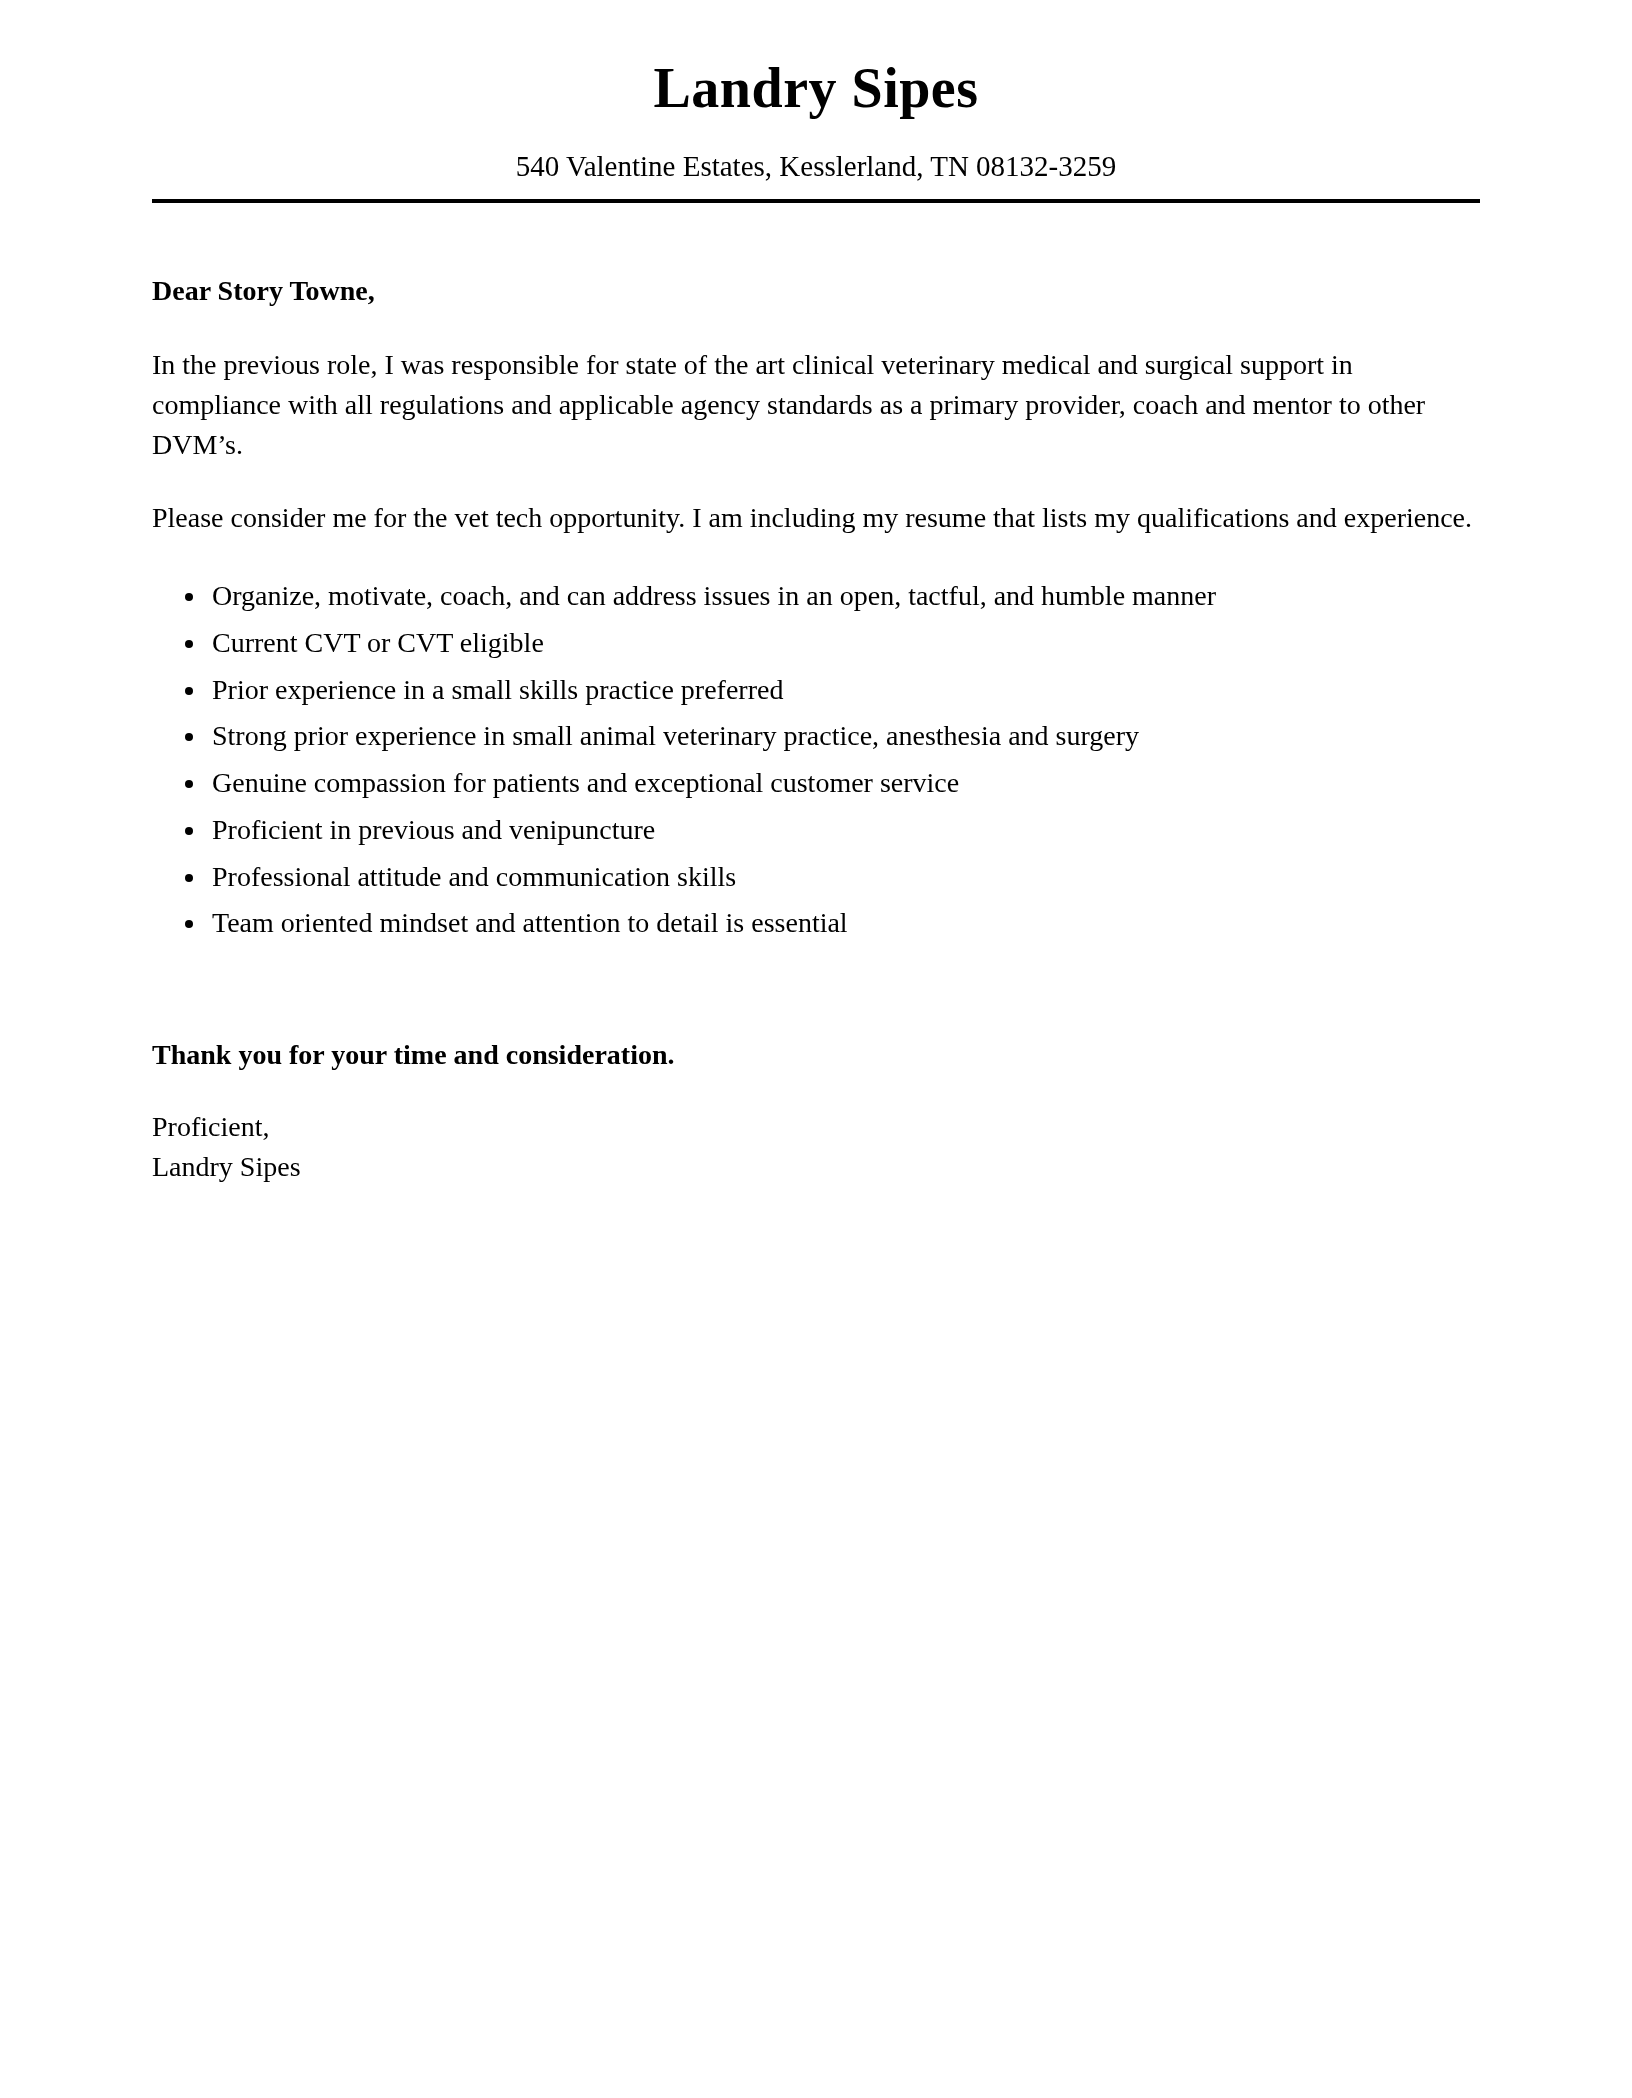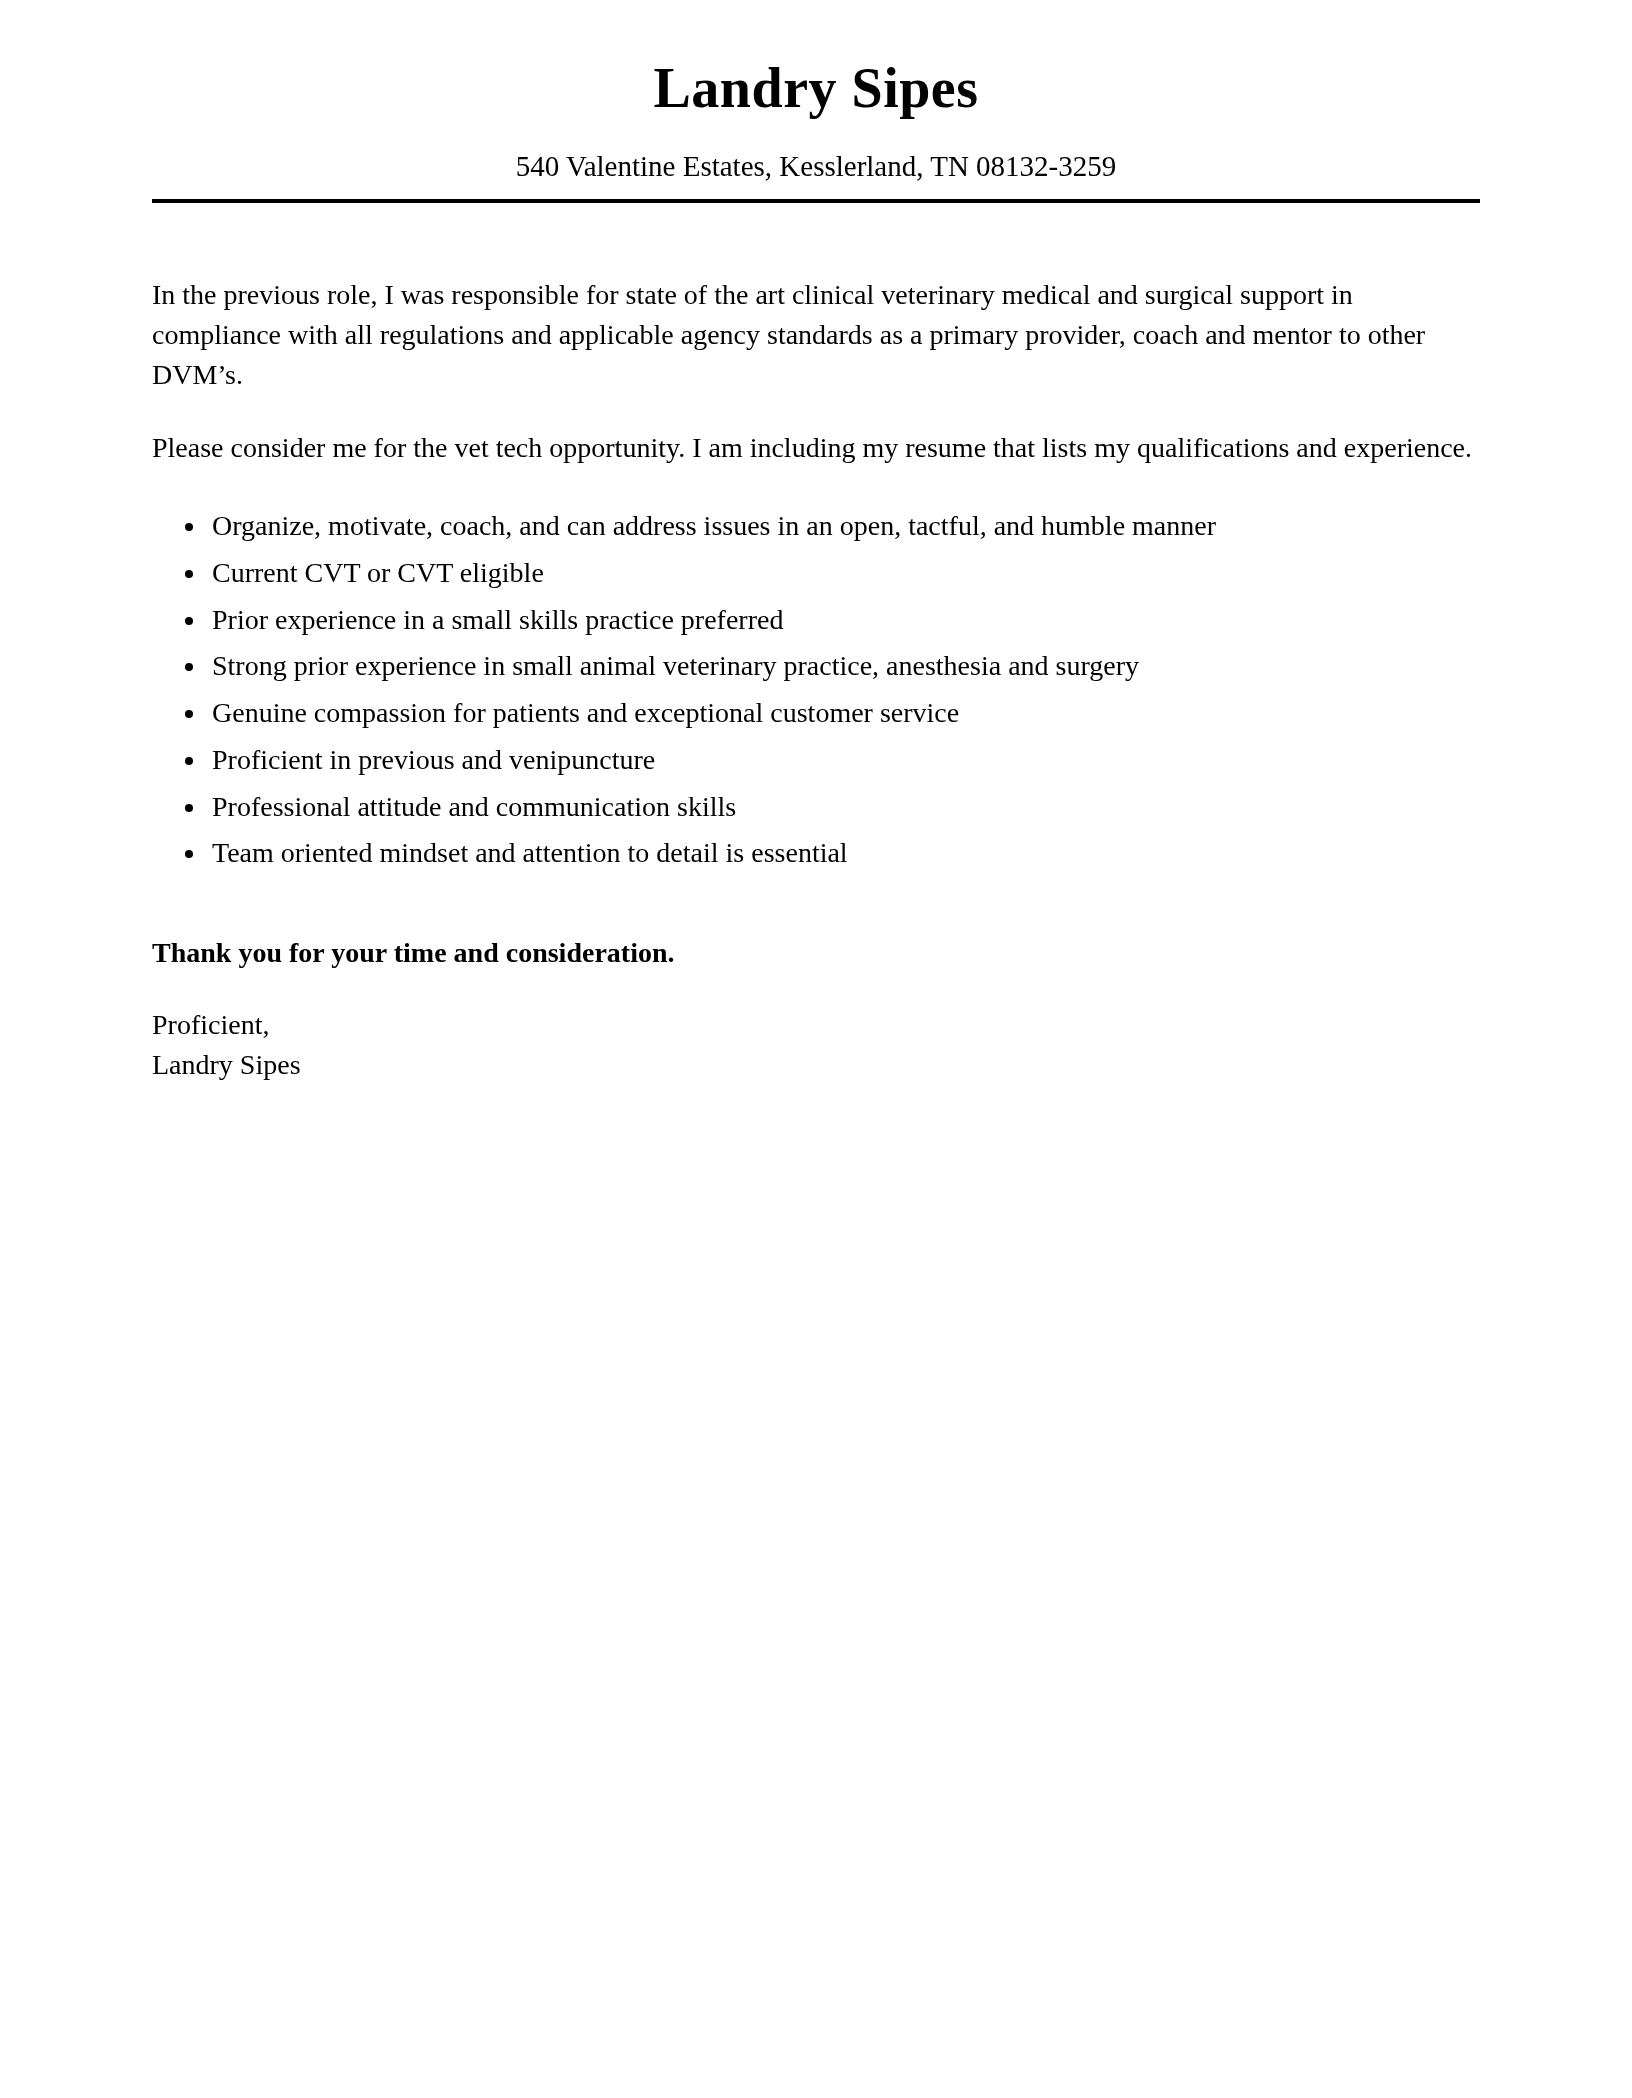--- a/index.html
+++ b/index.html
@@ -52,41 +52,42 @@
   }
   .req-list li {
     font-size: 28px;
     line-height: 1.42;
     margin-bottom: 7px;
     padding-left: 4px;
   }
   .thanks {
     font-size: 28px;
     font-weight: bold;
-    margin-top: 64px;
+    margin-top: 96px;
     margin-bottom: 36px;
   }
   .closing-line {
     font-size: 28px;
     line-height: 1.42;
   }
 </style>
 </head>
 <body>
 
 <div class="page">
 
   <header class="letter-header">
     <h1 class="author-name">Landry Sipes</h1>
     <div class="address-line">540 Valentine Estates, Kesslerland, TN 08132-3259</div>
     <hr class="rule">
   </header>
 
   <main>
 
+    <p class="salutation">Dear Story Towne,</p>
 
     <p class="para">In the previous role, I was responsible for state of the art clinical veterinary medical and surgical support in compliance with all regulations and applicable agency standards as a primary provider, coach and mentor to other DVM’s.</p>
 
     <p class="para">Please consider me for the vet tech opportunity. I am including my resume that lists my qualifications and experience.</p>
 
 
     <ul class="req-list">
       <li>Organize, motivate, coach, and can address issues in an open, tactful, and humble manner</li>
       <li>Current CVT or CVT eligible</li>
       <li>Prior experience in a small skills practice preferred</li>

